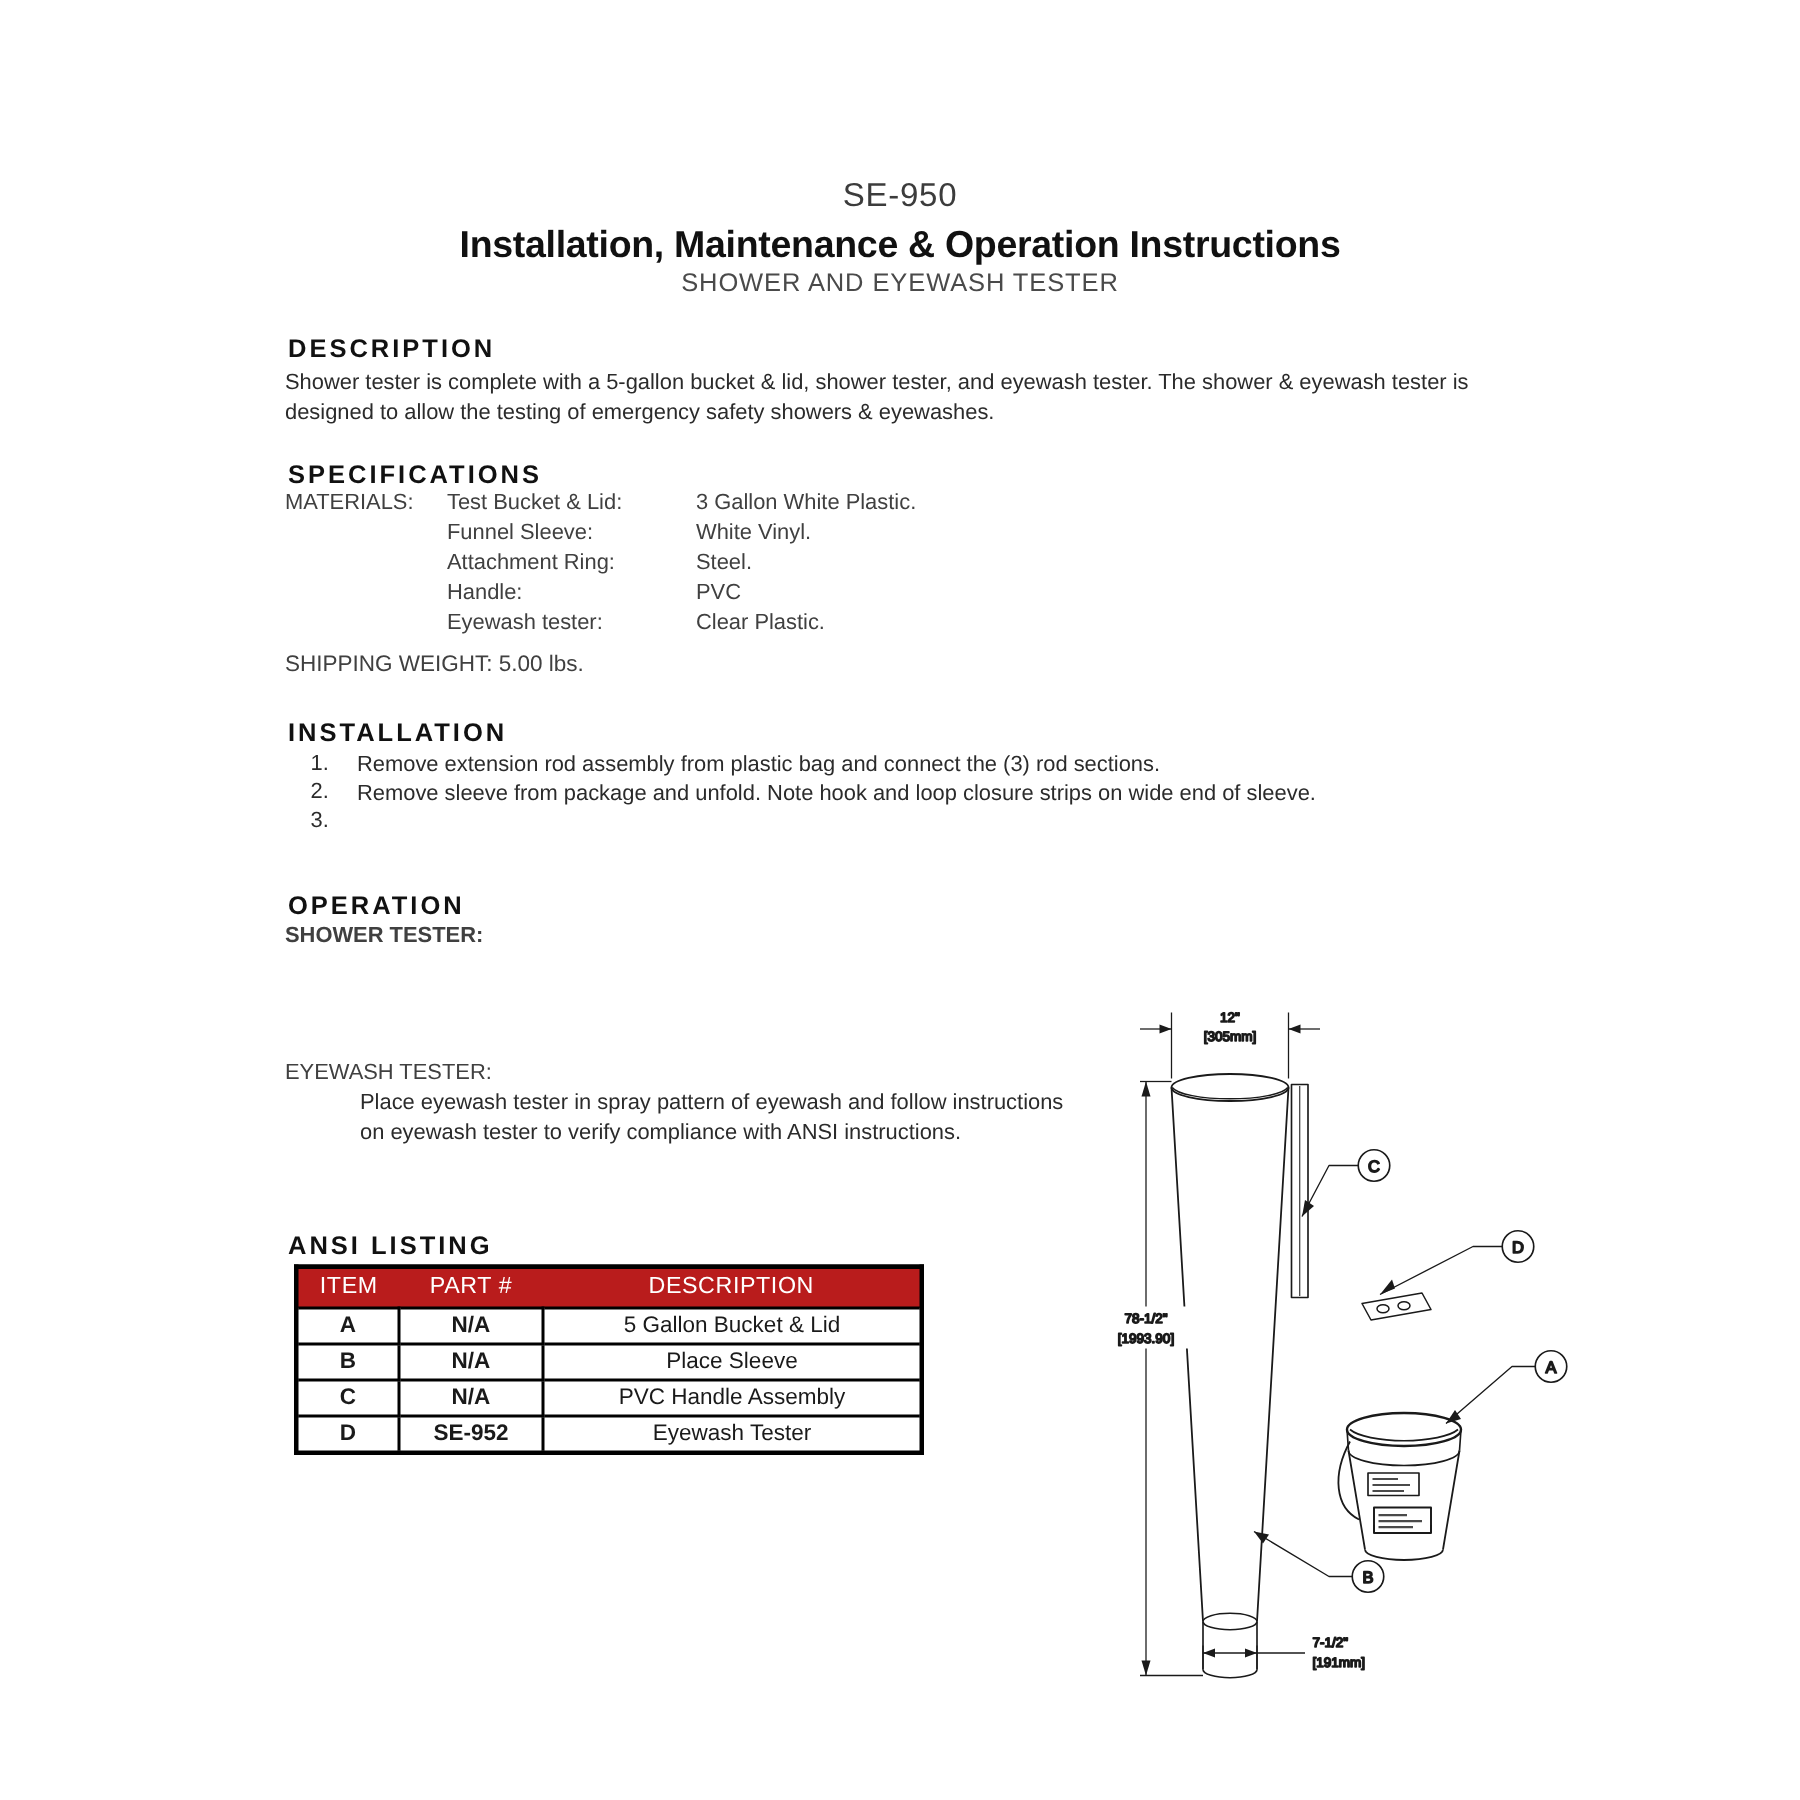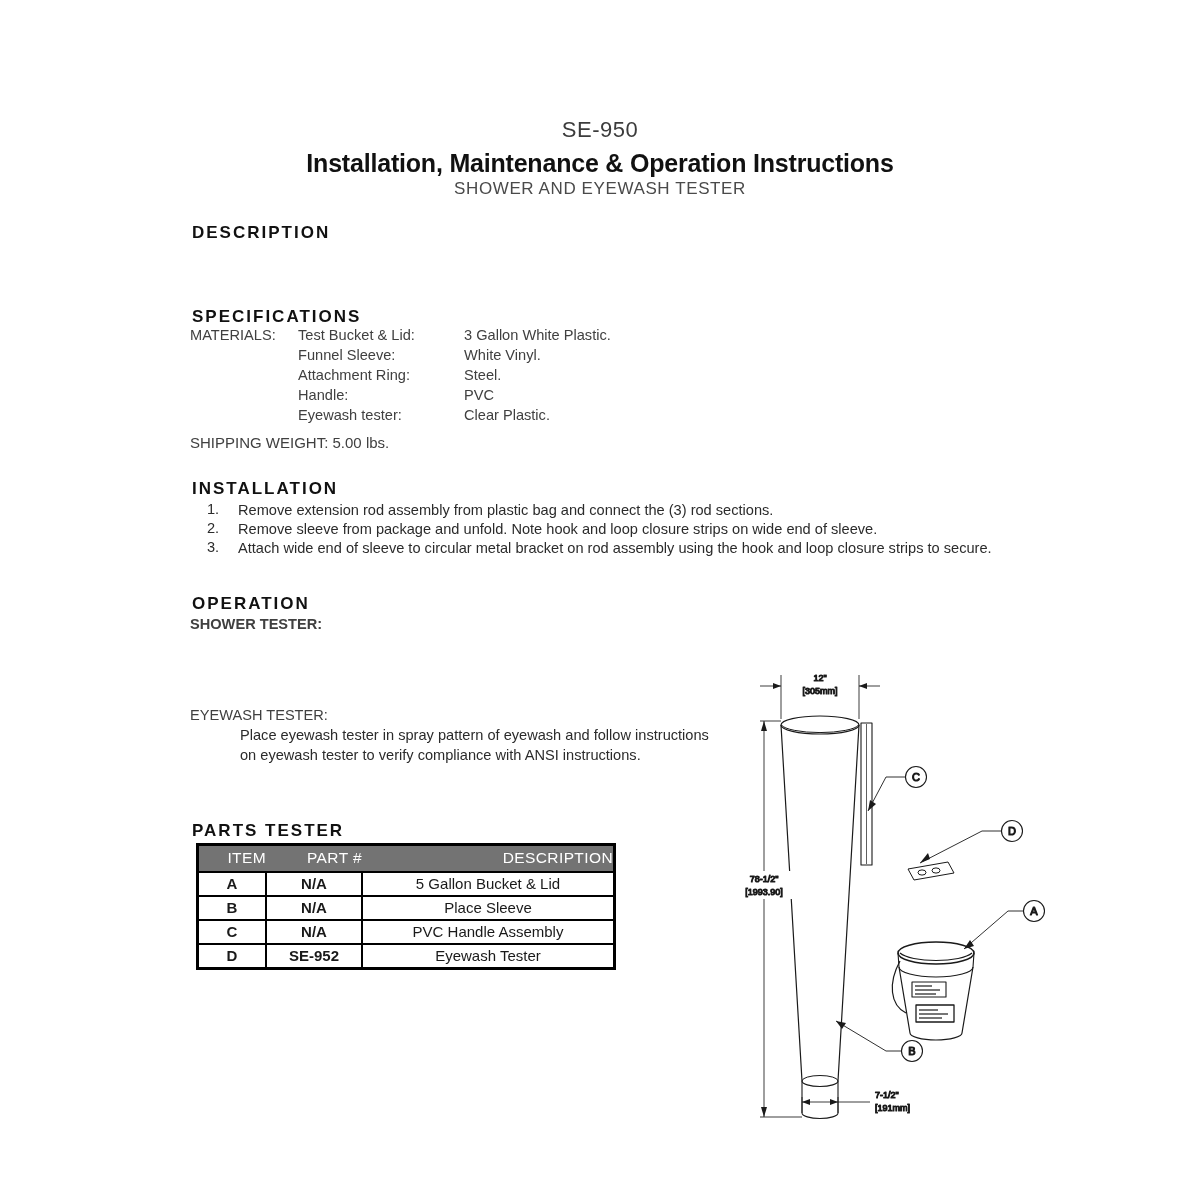--- a/index.html
+++ b/index.html
@@ -113,27 +113,27 @@
   #parts-table {
     position: absolute;
     left: 196px;
     top: 822px;
     width: 420px;
     border-collapse: collapse;
     background: #000;
     border: 3px solid #000;
   }
   #parts-table th {
-    background: #737373;
+    background: #b91c1c;
     color: #fff;
     font-size: 15.5px;
     font-weight: normal;
     letter-spacing: 0.4px;
     padding: 3px 0 4px 0;
-    text-align: right;
+    text-align: center;
     border: 0;
   }
   #parts-table td {
     background: #fff;
     color: #1a1a1a;
     font-size: 15px;
     text-align: center;
     padding: 2px 0 3px 0;
     border: 2px solid #000;
   }
@@ -166,20 +166,21 @@
 </head>
 <body>
 
 <div class="page">
 
   <div class="hdr" id="hdr-model">SE-950</div>
   <div class="hdr" id="hdr-title">Installation, Maintenance &amp; Operation Instructions</div>
   <div class="hdr" id="hdr-sub">SHOWER AND EYEWASH TESTER</div>
 
   <div class="sec-head" id="h-desc">DESCRIPTION</div>
+  <div class="body-txt" id="p-desc">Shower tester is complete with a 5-gallon bucket &amp; lid, shower tester, and eyewash tester. The shower &amp; eyewash tester is designed to allow the testing of emergency safety showers &amp; eyewashes.</div>
 
   <div class="sec-head" id="h-spec">SPECIFICATIONS</div>
   <div class="lbl" id="spec-materials-label">MATERIALS:</div>
 
   <div class="lbl spec-name" style="top:306px">Test Bucket &amp; Lid:</div>
   <div class="lbl spec-val" style="top:306px">3 Gallon White Plastic.</div>
 
   <div class="lbl spec-name" style="top:326px">Funnel Sleeve:</div>
   <div class="lbl spec-val" style="top:326px">White Vinyl.</div>
 
@@ -196,28 +197,27 @@
 
   <div class="sec-head" id="h-inst">INSTALLATION</div>
 
   <div class="inst-num" style="top:480px">1.</div>
   <div class="inst-txt" style="top:480px">Remove extension rod assembly from plastic bag and connect the (3) rod sections.</div>
 
   <div class="inst-num" style="top:499px">2.</div>
   <div class="inst-txt" style="top:499px">Remove sleeve from package and unfold. Note hook and loop closure strips on wide end of sleeve.</div>
 
   <div class="inst-num" style="top:518px">3.</div>
-  <div class="inst-txt" style="top:518px">Attach wide end of sleeve to circular metal bracket on rod assembly using the hook and loop closure strips to secure.</div>
 
   <div class="sec-head" id="h-oper">OPERATION</div>
   <div class="lbl" id="op-shower-label">SHOWER TESTER:</div>
   <div class="lbl" id="op-eye-label">EYEWASH TESTER:</div>
   <div class="body-txt" id="op-eye-body">Place eyewash tester in spray pattern of eyewash and follow instructions on eyewash tester to verify compliance with ANSI instructions.</div>
 
-  <div class="sec-head" id="h-parts">PARTS TESTER</div>
+  <div class="sec-head" id="h-parts">ANSI LISTING</div>
 
   <table id="parts-table">
     <thead>
       <tr>
         <th class="c-item">ITEM</th>
         <th class="c-part">PART #</th>
         <th class="c-desc">DESCRIPTION</th>
       </tr>
     </thead>
     <tbody>

